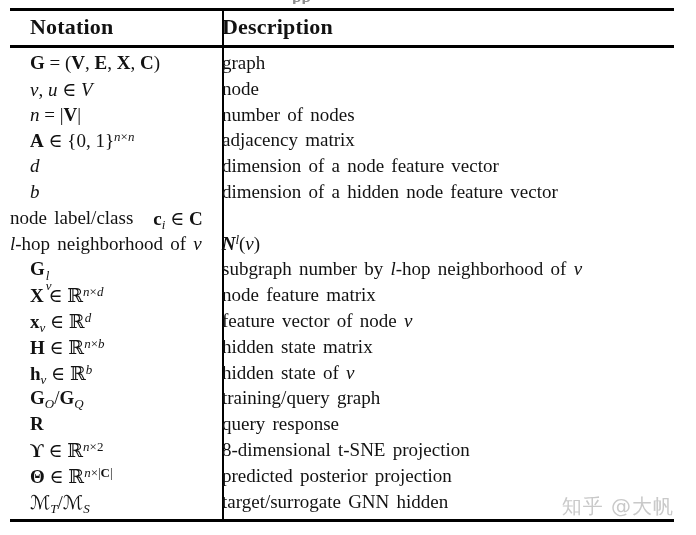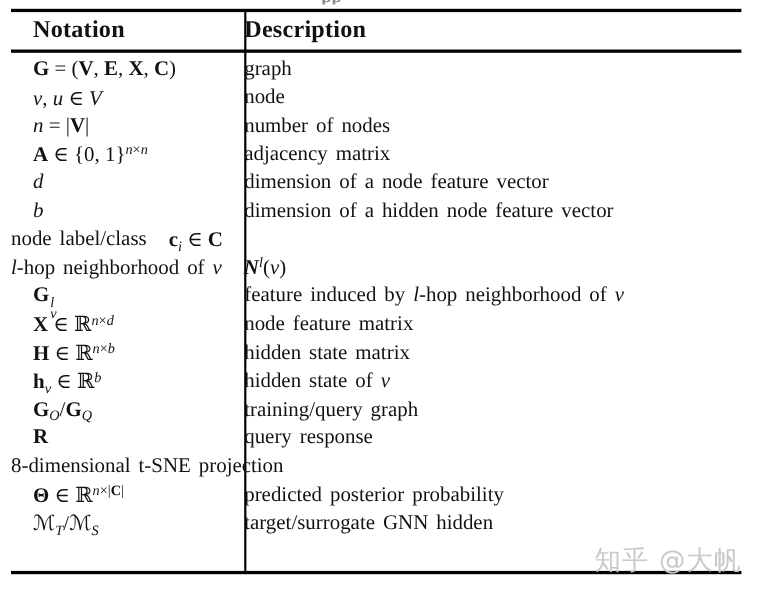--- a/index.html
+++ b/index.html
@@ -33,21 +33,21 @@
   sup, sub { font-size:13px; line-height:0; }
   sup { vertical-align:6px; }
   sub { vertical-align:-4px; }
   .supsub {
     display:inline-flex; flex-direction:column; align-items:flex-start;
     font-size:13px; line-height:10px; vertical-align:-5px; font-style:italic; margin-left:1px;
   }
   .supsub .up, .supsub .dn { height:10px; }
 
   .watermark {
-    position:absolute; top:493px; right:22px; font-size:24px; letter-spacing:1px;
+    position:absolute; top:493px; right:22px; font-size:20px; letter-spacing:1px;
     color:#c9c9c9; font-family:"DejaVu Sans","Liberation Sans",sans-serif;
   }
   .caption-fragment {
     position:absolute; left:292px; top:0; width:50px; height:4px; overflow:hidden;
     color:#8d8d8d;
   }
   .caption-fragment span { position:relative; top:-13px; font-size:17px; font-weight:bold; }
 </style>
 </head>
 <body>
@@ -99,48 +99,53 @@
       </div>
       <div class="trow">
         <div class="cell cell-description"><span class="tk-i">l</span><span class="tk-n">-hop neighborhood of </span><span class="tk-i">v</span></div>
         <div class="cell cell-notation"><span class="tk-cal">N</span><sup class="tk-i">l</sup><span class="tk-n">(</span><span class="tk-i">v</span><span class="tk-n">)</span></div>
       </div>
       <div class="trow">
         <div class="cell cell-notation"><span class="tk-b">G</span><span class="supsub">
             <span class="up">l</span>
             <span class="dn">v</span>
           </span></div>
-        <div class="cell cell-description"><span class="tk-n">feature induced by </span><span class="tk-i">l</span><span class="tk-n">-hop neighborhood of </span><span class="tk-i">v</span></div>
+        <div class="cell cell-description"><span class="tk-n">subgraph number by </span><span class="tk-i">l</span><span class="tk-n">-hop neighborhood of </span><span class="tk-i">v</span></div>
       </div>
       <div class="trow">
         <div class="cell cell-notation"><span class="tk-b">X</span><span class="tk-n"> ∈ ℝ</span><sup class="tk-i">n</sup><sup class="tk-n">×</sup><sup class="tk-i">d</sup></div>
         <div class="cell cell-description"><span class="tk-n">node feature matrix</span></div>
+      </div>
+      <div class="trow">
+        <div class="cell cell-notation"><span class="tk-b">x</span><sub class="tk-i">v</sub><span class="tk-n"> ∈ ℝ</span><sup class="tk-i">d</sup></div>
+        <div class="cell cell-description"><span class="tk-n">feature vector of node </span><span class="tk-i">v</span></div>
       </div>
       <div class="trow">
         <div class="cell cell-notation"><span class="tk-b">H</span><span class="tk-n"> ∈ ℝ</span><sup class="tk-i">n</sup><sup class="tk-n">×</sup><sup class="tk-i">b</sup></div>
         <div class="cell cell-description"><span class="tk-n">hidden state matrix</span></div>
       </div>
       <div class="trow">
         <div class="cell cell-notation"><span class="tk-b">h</span><sub class="tk-i">v</sub><span class="tk-n"> ∈ ℝ</span><sup class="tk-i">b</sup></div>
         <div class="cell cell-description"><span class="tk-n">hidden state of </span><span class="tk-i">v</span></div>
       </div>
       <div class="trow">
         <div class="cell cell-notation"><span class="tk-b">G</span><sub class="tk-i">O</sub><span class="tk-n">/</span><span class="tk-b">G</span><sub class="tk-i">Q</sub></div>
         <div class="cell cell-description"><span class="tk-n">training/query graph</span></div>
       </div>
       <div class="trow">
         <div class="cell cell-notation"><span class="tk-b">R</span></div>
         <div class="cell cell-description"><span class="tk-n">query response</span></div>
       </div>
       <div class="trow">
+        <div class="cell cell-notation"><span class="tk-b">ϒ</span><span class="tk-n"> ∈ ℝ</span><sup class="tk-i">n</sup><sup class="tk-n">×</sup><sup class="tk-n">2</sup></div>
         <div class="cell cell-description"><span class="tk-n">8-dimensional t-SNE projection</span></div>
       </div>
       <div class="trow">
         <div class="cell cell-notation"><span class="tk-b">Θ</span><span class="tk-n"> ∈ ℝ</span><sup class="tk-i">n</sup><sup class="tk-n">×|</sup><sup class="tk-b">C</sup><sup class="tk-n">|</sup></div>
-        <div class="cell cell-description"><span class="tk-n">predicted posterior probability</span></div>
+        <div class="cell cell-description"><span class="tk-n">predicted posterior projection</span></div>
       </div>
       <div class="trow">
         <div class="cell cell-notation"><span class="tk-calm">ℳ</span><sub class="tk-i">T</sub><span class="tk-n">/</span><span class="tk-calm">ℳ</span><sub class="tk-i">S</sub></div>
         <div class="cell cell-description"><span class="tk-n">target/surrogate GNN hidden</span></div>
       </div>
     </div>
 
   <div class="rule rule-bottom"></div>
 
   <div class="watermark" style="color: rgb(201, 201, 201);">知乎 @大帆</div>

